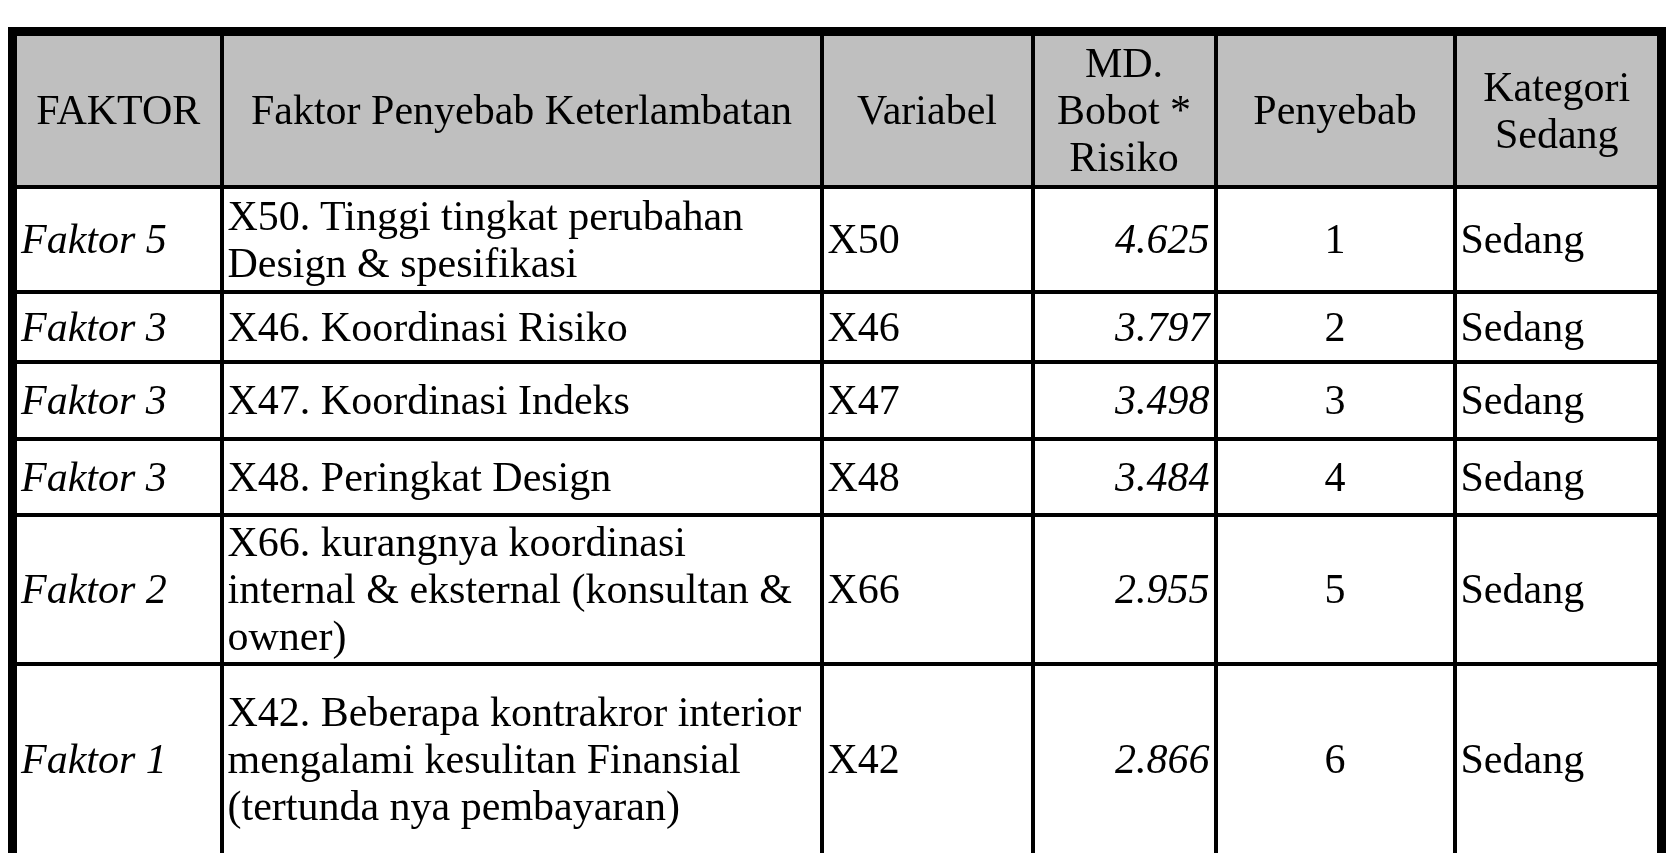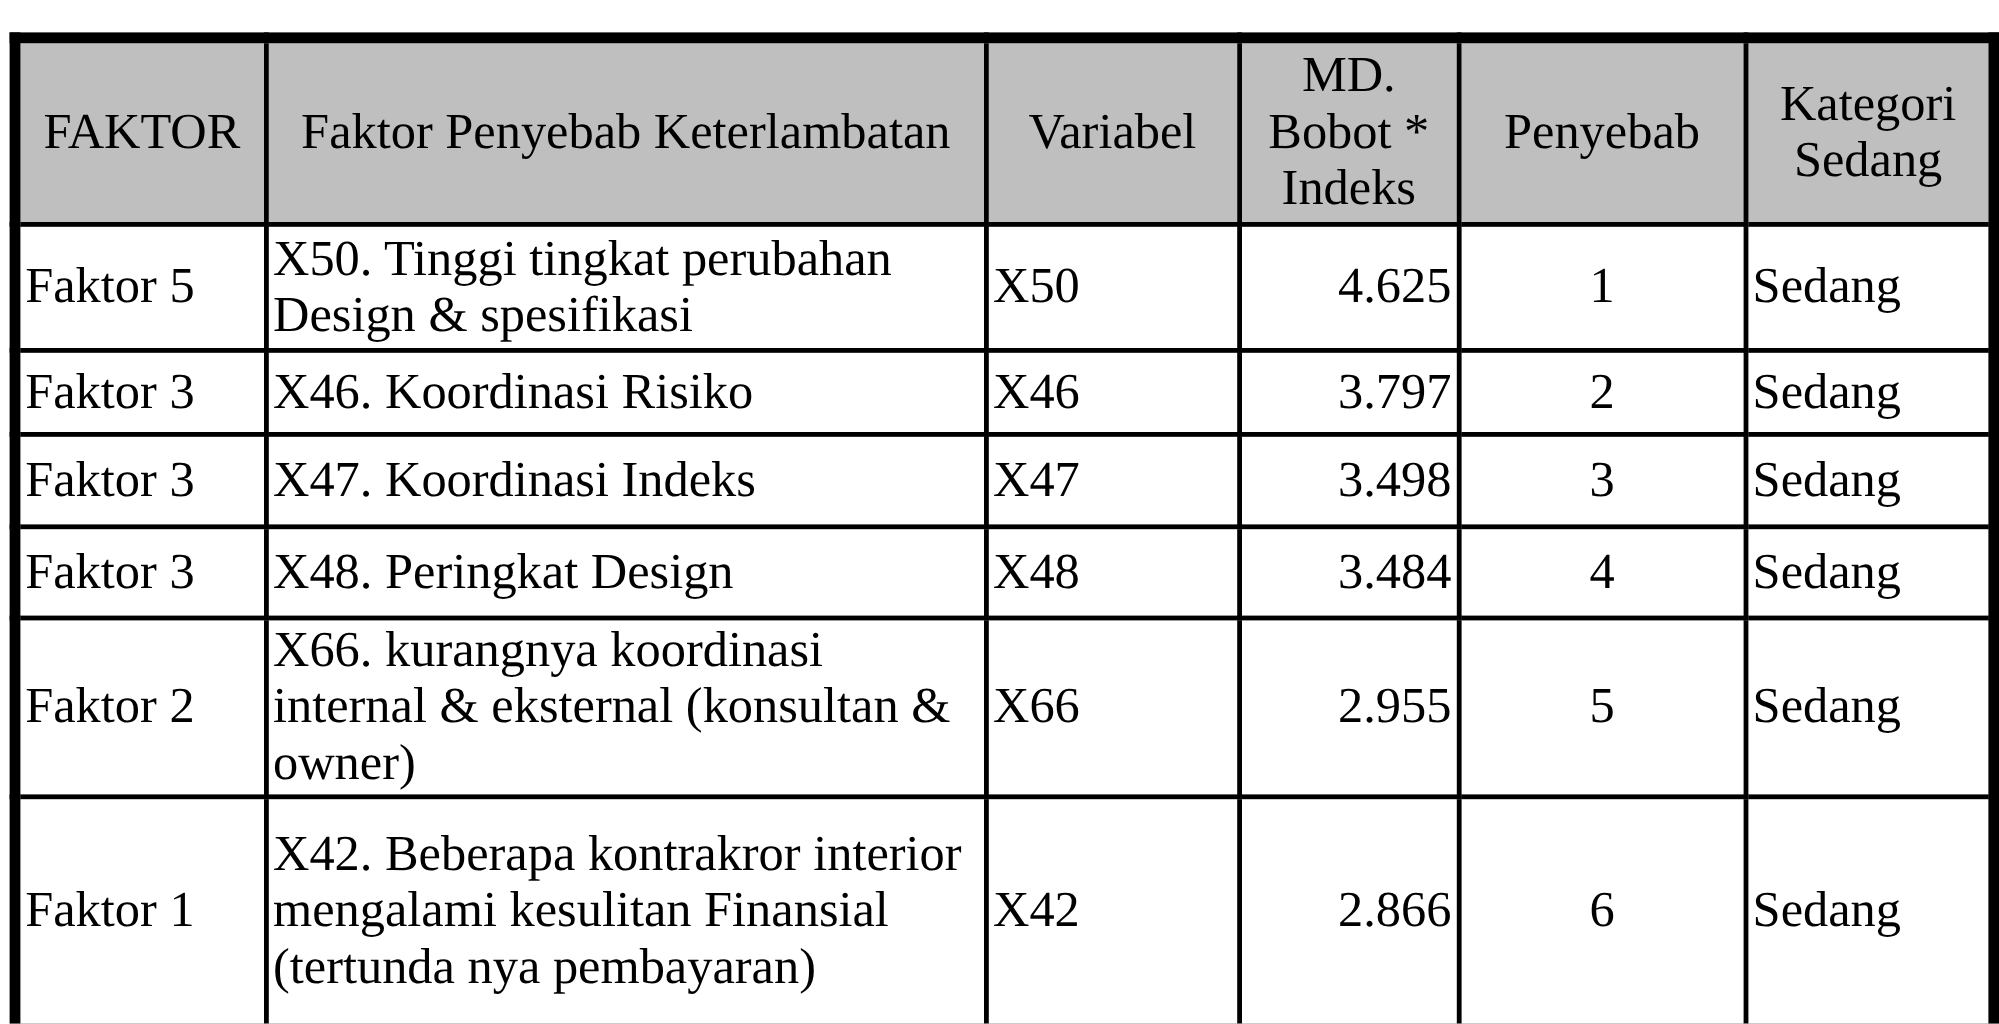--- a/index.html
+++ b/index.html
@@ -43,24 +43,24 @@
     padding: 4px 2px;
   }
   tr.header-row   { height: 139px; }
   tr.row-0        { height: 105px; }
   tr.row-1        { height: 70px;  }
   tr.row-2        { height: 77px;  }
   tr.row-3        { height: 76px;  }
   tr.row-4        { height: 145px; }
   tr.row-5        { height: 193px; }
 
-  td.col-faktor   { text-align: left;  padding-left: 16px; }
+  td.col-faktor   { text-align: left;  padding-left: 16px; font-style: italic; }
   td.col-penyebab { text-align: left;  padding-left: 18px; padding-right: 6px; }
   td.col-variabel { }
-  td.col-bobot    { text-align: right; padding-right: 22px; }
+  td.col-bobot    { text-align: right; padding-right: 22px; font-style: italic; }
   td.col-peringkat{ text-align: center; }
   td.col-kategori { text-align: left; }
 </style>
 </head>
 <body>
 
 <div class="page">
   <table class="risk-table">
     <colgroup>
       <col style="width:209px">
@@ -68,21 +68,21 @@
       <col style="width:211px">
       <col style="width:183px">
       <col style="width:239px">
       <col style="width:207px">
     </colgroup>
     <thead>
       <tr class="header-row">
         <th>FAKTOR</th>
         <th>Faktor Penyebab Keterlambatan</th>
         <th>Variabel</th>
-        <th>MD. Bobot * Indeks</th>
+        <th>MD. Bobot * Risiko</th>
         <th>Penyebab</th>
         <th>Kategori Sedang</th>
       </tr>
     </thead>
     <tbody>
       <tr class="row-0">
         <td class="col-faktor">Faktor 5</td>
         <td class="col-penyebab">X50. Tinggi tingkat perubahan Design &amp; spesifikasi</td>
         <td class="col-variabel">X50</td>
         <td class="col-bobot">4.625</td>

